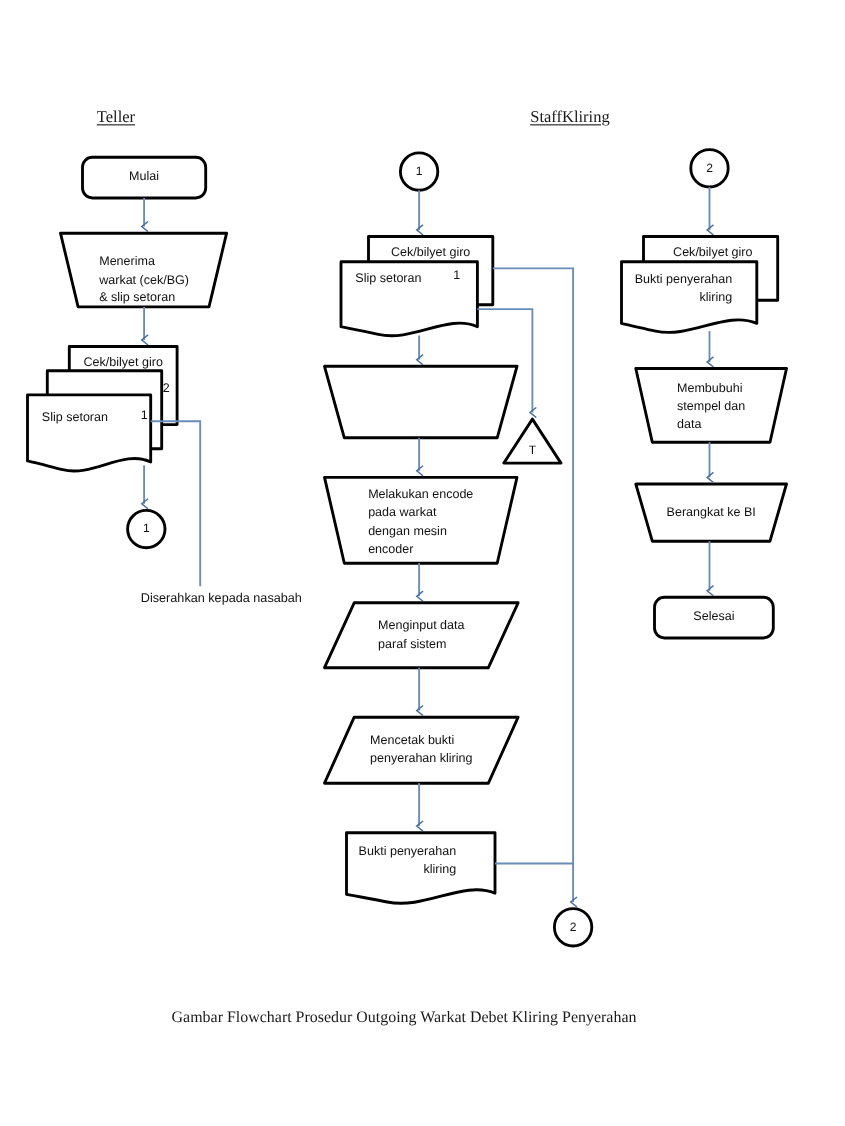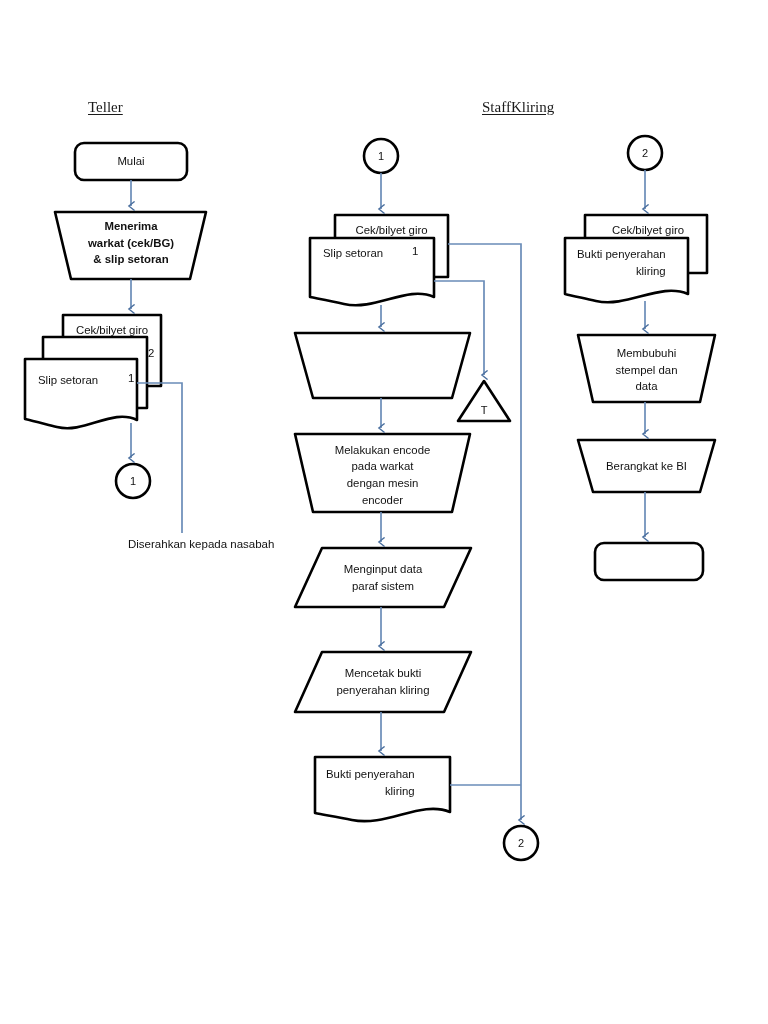--- a/index.html
+++ b/index.html
@@ -45,21 +45,20 @@
     position:absolute;
     left:0;top:0;
     width:768px;height:1024px;
   }
   .node-label{
     position:absolute;
     font-family:"Liberation Sans", sans-serif;
     font-size:11.4px;
     color:#111111;
     line-height:1.46;
-    text-align:center;
     display:flex;
     align-items:center;
     justify-content:center;
     pointer-events:none;
     white-space:pre-line;
   }
   .node-label.left{ justify-content:flex-start; text-align:right; }
   .conn-num{
     position:absolute;
     font-family:"Liberation Sans", sans-serif;
@@ -169,21 +168,21 @@
 
       <line x1="645" y1="155" x2="645" y2="194" marker-end="url(#arrowBlue)"></line>
       <line x1="645" y1="286" x2="645" y2="314" marker-end="url(#arrowBlue)"></line>
       <line x1="645" y1="387" x2="645" y2="419" marker-end="url(#arrowBlue)"></line>
       <line x1="645" y1="477" x2="645" y2="522" marker-end="url(#arrowBlue)"></line>
     </g>
   </svg>
 
   <div class="node-label" style="left:75px; top:128px; width:112px; height:37px;">Mulai</div>
 
-  <div class="node-label" style="left:71px; top:199px; width:120px; height:58px;font-weight:bold;">Menerima
+  <div class="node-label" style="left:71px; top:211px; width:120px; height:58px;">Menerima
 warkat (cek/BG)
 &amp; slip setoran</div>
 
   <div class="node-label" style="left:63px; top:303px; width:98px; height:24px;">Cek/bilyet giro</div>
 
   <div class="doc-num" style="left:148px; top:332px;">2</div>
 
   <div class="node-label left" style="left:38px; top:356px; width:100px; height:18px;">Slip setoran</div>
   <div class="doc-num" style="left:128px; top:357px;">1</div>
 
@@ -224,15 +223,17 @@
 
   <div class="node-label left" style="left:577px; top:228px; width:118px; height:40px;">Bukti penyerahan
 kliring</div>
 
   <div class="node-label" style="left:593px; top:327px; width:107px; height:56px;">Membubuhi
 stempel dan
 data</div>
 
   <div class="node-label" style="left:593px; top:428px; width:107px; height:46px;">Berangkat ke BI</div>
 
-
+  <div class="node-label" style="left:595px; top:528px; width:108px; height:37px;">Selesai</div>
+
+  <div class="caption" style="left:156px; top:902px;">Gambar Flowchart Prosedur Outgoing Warkat Debet Kliring Penyerahan</div>
 
 </div>
 
 </body></html>

